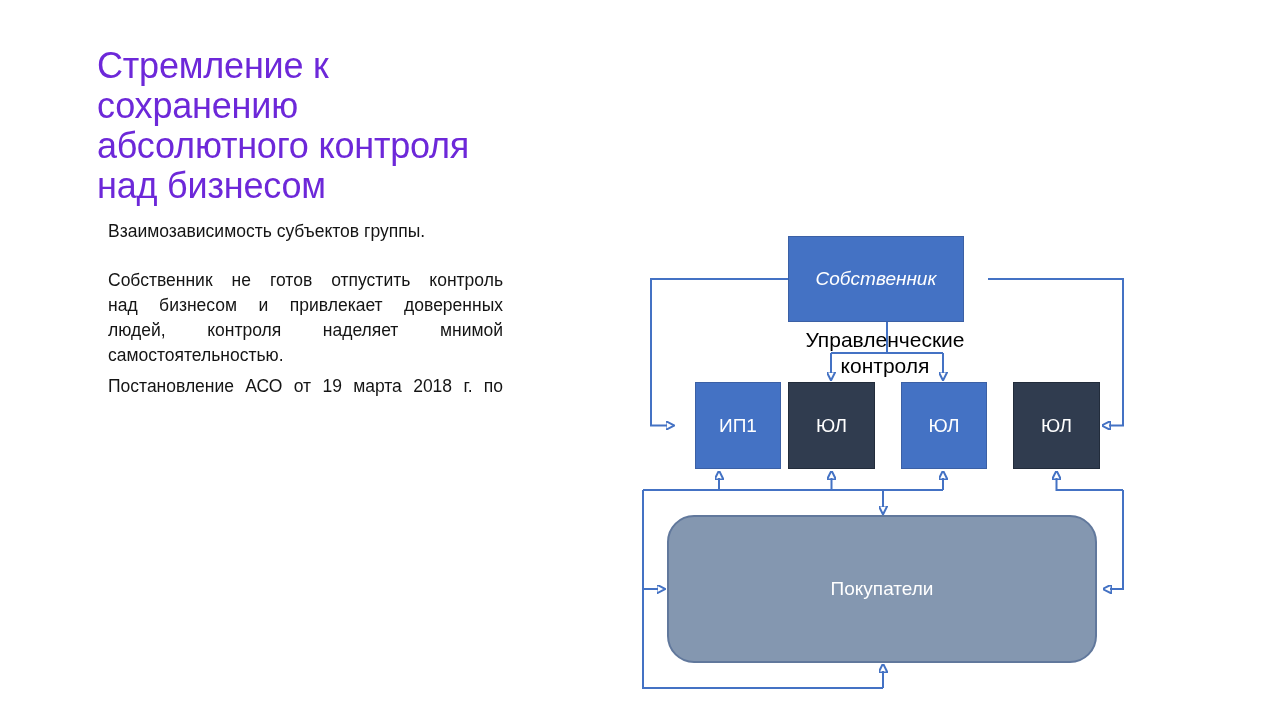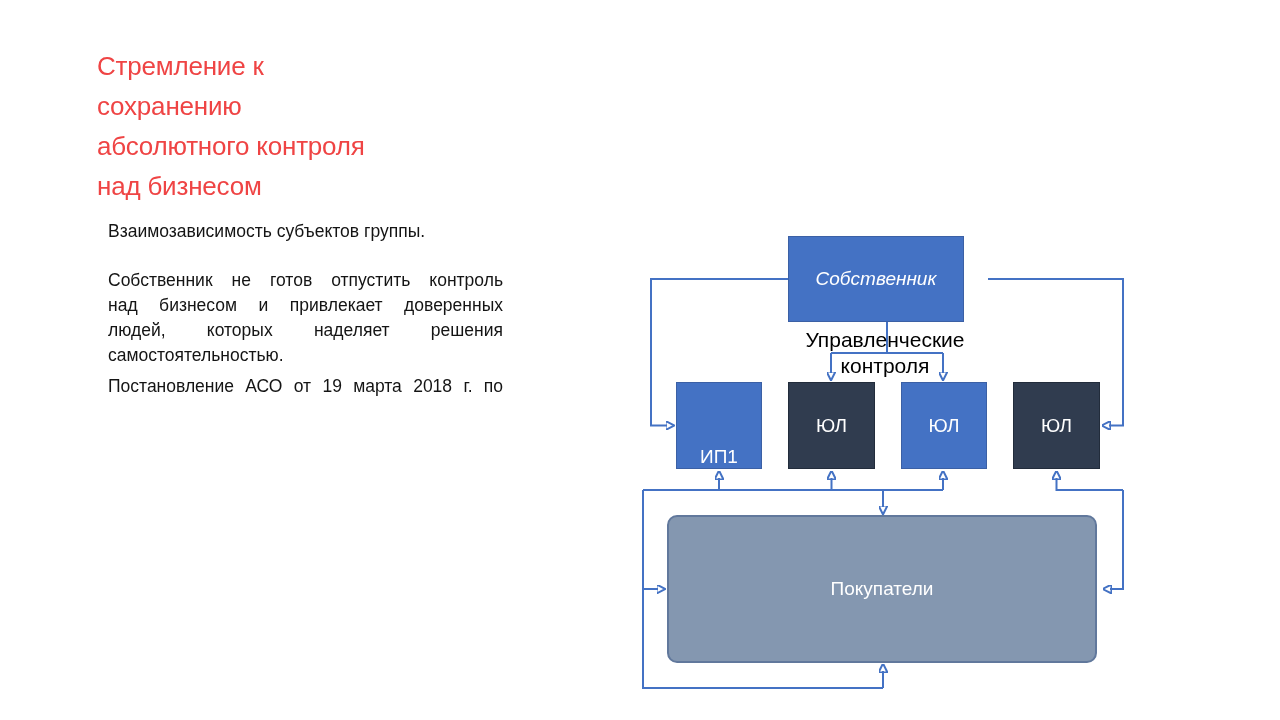--- a/index.html
+++ b/index.html
@@ -6,45 +6,45 @@
   .slide {
     position: relative;
     width: 1280px; height: 720px;
     background: #ffffff;
     overflow: hidden;
     font-family: "Liberation Sans", sans-serif;
   }
   
   .title-block {
     position: absolute; left: 97px; top: 46px; width: 410px;
-    font-size: 26px; line-height: 40px; color: #ef4444;
+    font-size: 36px; line-height: 40px; color: #6d28d9;
     font-weight: 400; letter-spacing: -0.2px;
   }
   .body-par {
     position: absolute; left: 108px; width: 395px;
     font-size: 17.5px; line-height: 25px; color: #141414;
   }
   .par-1 { top: 219px; }
   .par-2 { top: 268px; }
   .par-3 { top: 374px; }
   .tline.j { text-align: justify; text-align-last: justify; }
   .tline.l { text-align: left; text-align-last: left; }
   
   .dg-box {
     position: absolute; display: flex; align-items: center; justify-content: center;
     color: #ffffff; font-size: 19px; text-align: center; box-sizing: border-box;
   }
   .owner-box   { left: 788px; top: 236px; width: 176px; height: 86px; border: 1px solid rgba(42,62,110,.35); font-style: italic; }
-  .entity-0 { left: 676px;  top: 382px; width: 86px; height: 87px; border: 1px solid rgba(42,62,110,.35); align-items: flex-end; }
+  .entity-0 { left: 695px;  top: 382px; width: 86px; height: 87px; border: 1px solid rgba(42,62,110,.35); }
   .entity-1 { left: 788px;  top: 382px; width: 87px; height: 87px; border: 1px solid rgba(20,28,40,.5); }
   .entity-2 { left: 901px;  top: 382px; width: 86px; height: 87px; border: 1px solid rgba(42,62,110,.35); }
   .entity-3 { left: 1013px; top: 382px; width: 87px; height: 87px; border: 1px solid rgba(20,28,40,.5); }
   .buyers-box {
     left: 667px; top: 515px; width: 430px; height: 148px;
-    border-radius: 10px; border: 2px solid #61789c;
+    border-radius: 27px; border: 2px solid #61789c;
   }
   .decision-label {
     position: absolute; left: 765px; top: 327px; width: 240px;
     font-size: 21px; line-height: 26px; color: #000000;
     text-align: center; z-index: 3;
   }
   .connectors {
     position: absolute; left: 0; top: 0; width: 1280px; height: 720px;
     pointer-events: none; z-index: 2;
   }
@@ -62,21 +62,21 @@
     <div class="tline">над бизнесом</div>
   </div>
 
   <div class="body-par par-1">
     <div class="tline l">Взаимозависимость субъектов группы.</div>
   </div>
 
   <div class="body-par par-2">
     <div class="tline j">Собственник не готов отпустить контроль</div>
     <div class="tline j">над бизнесом и привлекает доверенных</div>
-    <div class="tline j">людей, которых наделяет решения</div>
+    <div class="tline j">людей, контроля наделяет мнимой</div>
     <div class="tline l">самостоятельностью.</div>
   </div>
 
   <div class="body-par par-3">
     <div class="tline j">Постановление АСО от 19 марта 2018 г. по</div>
   </div>
 
   <div class="dg-box owner-box" style="background-color: rgb(68, 114, 196);">
     <span>Собственник</span>
   </div>

